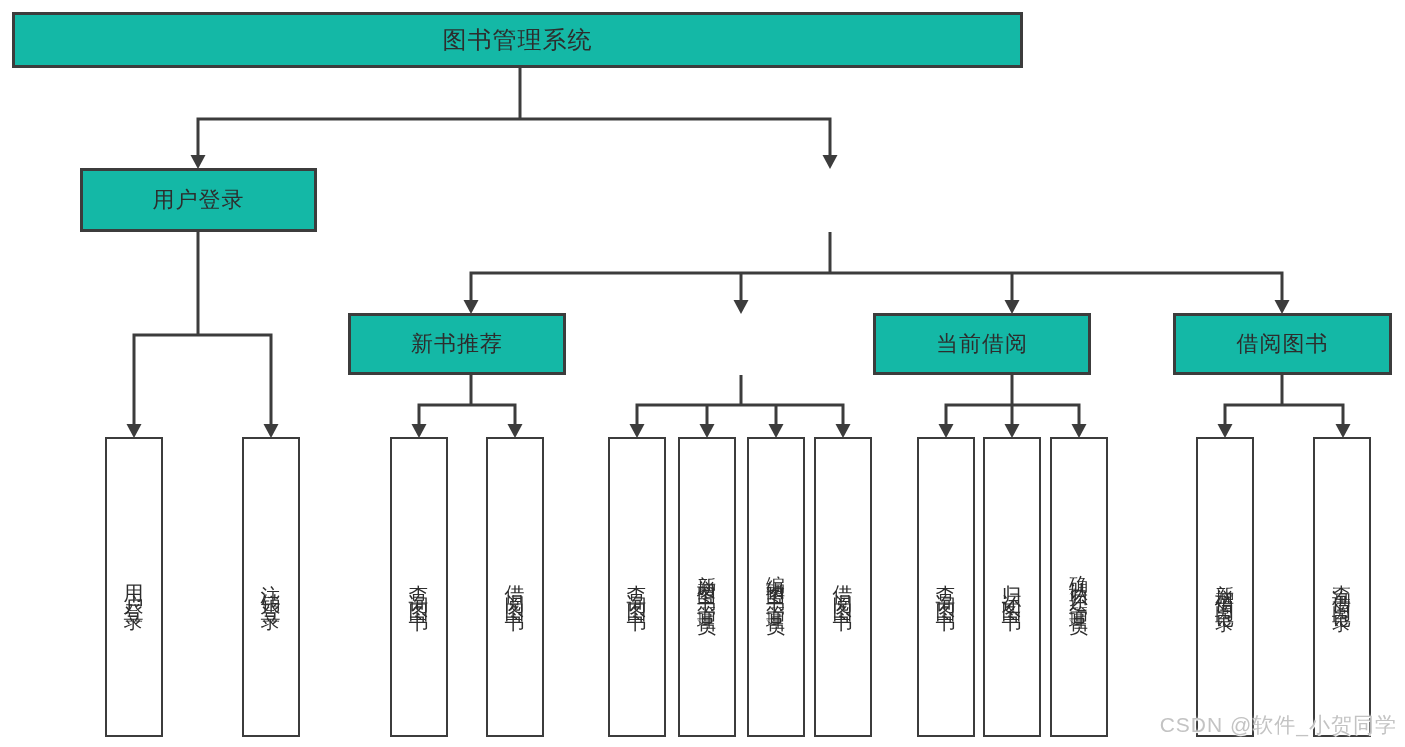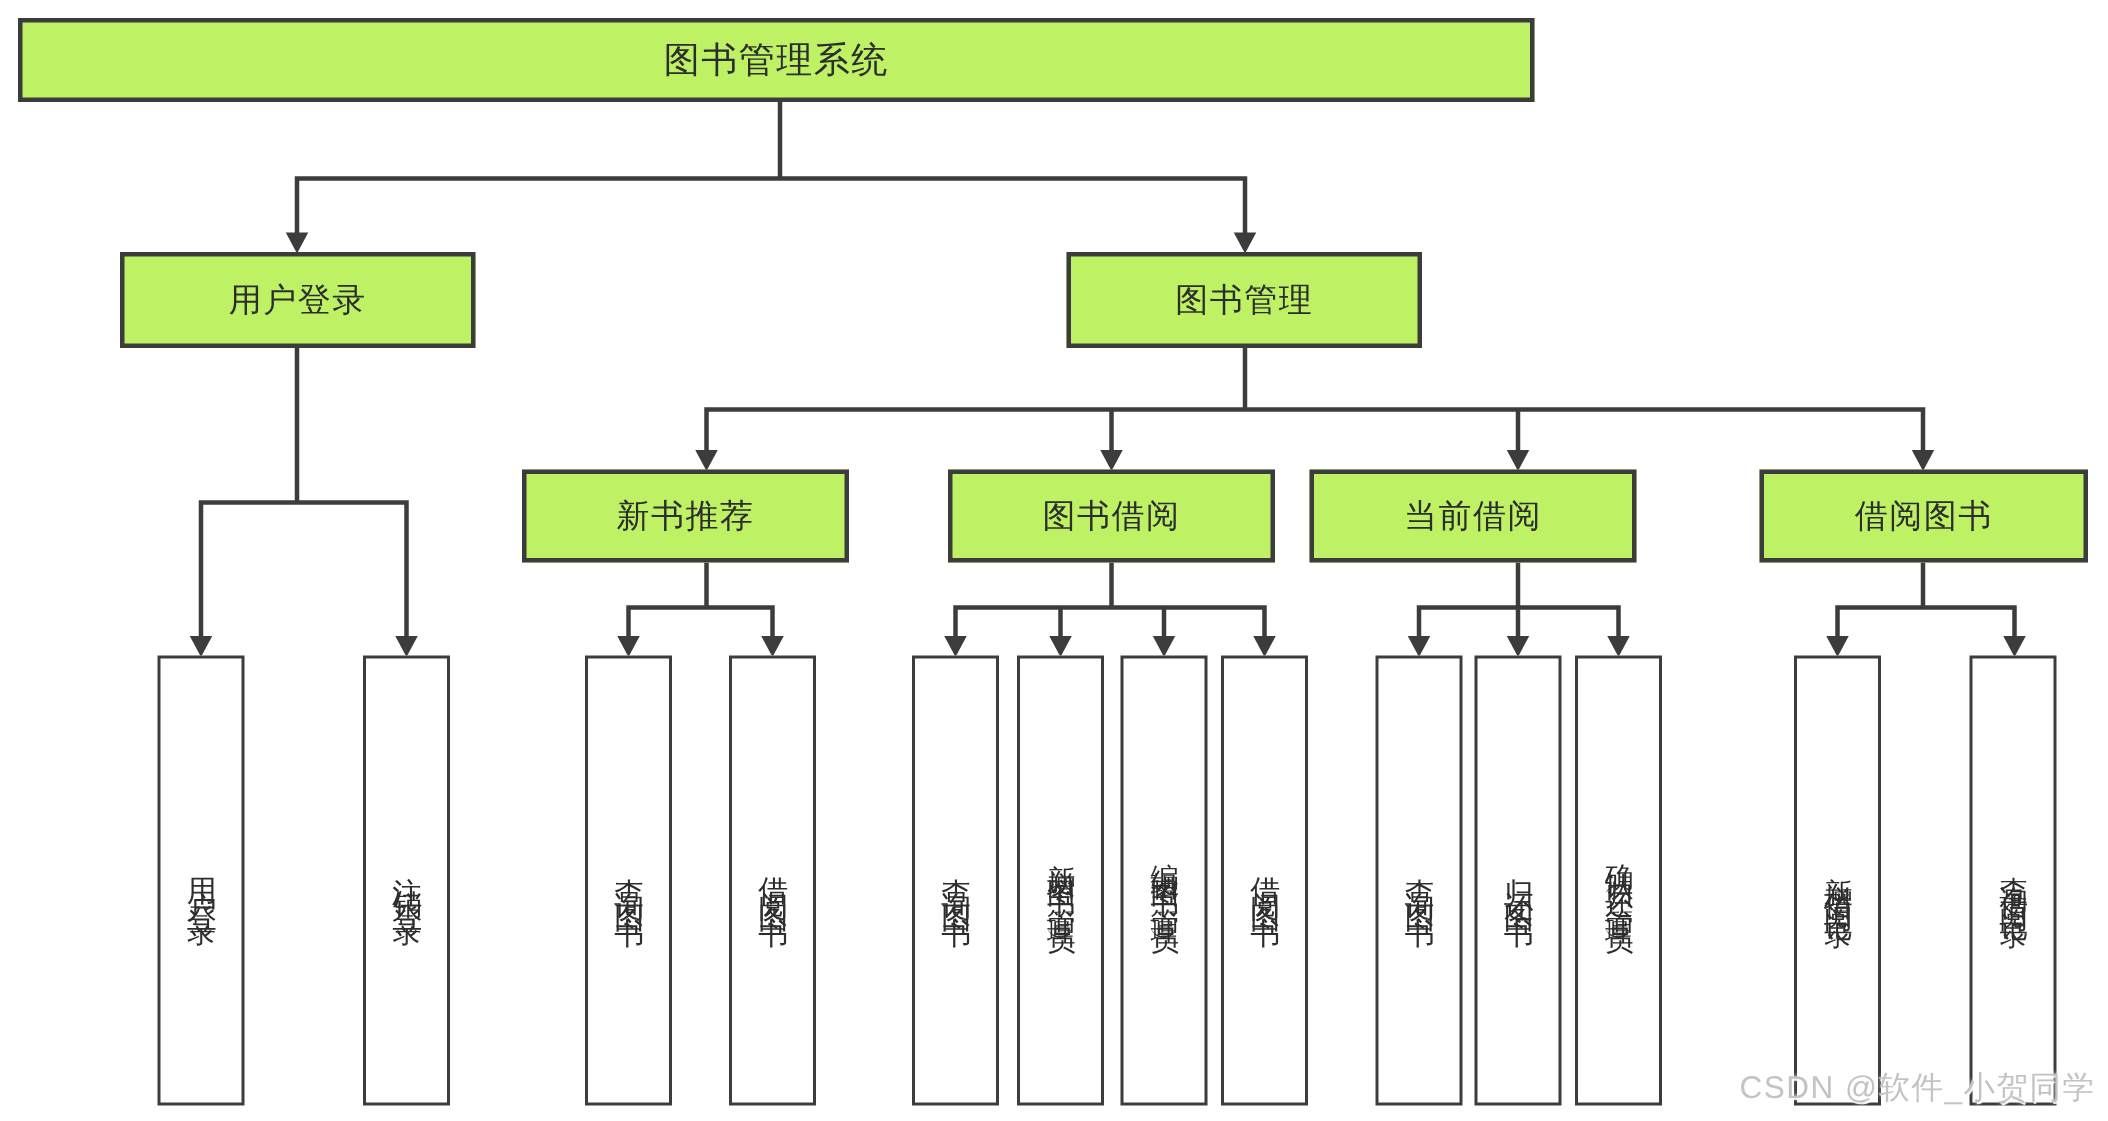--- a/index.html
+++ b/index.html
@@ -1,20 +1,20 @@
 <!DOCTYPE html>
 <html><head>
 <meta charset="utf-8">
 <style>
   html,body{margin:0;padding:0;background:#ffffff;}
   body{font-family:"Liberation Sans","DejaVu Sans",sans-serif;}
   .canvas{position:relative;width:1405px;height:747px;background:#ffffff;overflow:hidden;}
   .wires{position:absolute;left:0;top:0;width:1405px;height:747px;}
   .box{
-    position:absolute;box-sizing:border-box;background:#bef264;
+    position:absolute;box-sizing:border-box;background:#14b8a6;
     border:3px solid #3c3c3c;color:#2d2d2d;
     display:flex;align-items:center;justify-content:center;
     font-size:22px;letter-spacing:1px;z-index:2;
   }
   .box.root{font-size:24px;}
   .vbox{
     position:absolute;box-sizing:border-box;background:#ffffff;
     border:2.5px solid #3c3c3c;color:#2d2d2d;
     top:437px;height:300px;width:58px;
     display:flex;align-items:center;justify-content:center;
@@ -94,24 +94,22 @@
       <polyline points="1282,375 1282,405"></polyline>
       <polyline points="1225,425 1225,405 1343,405 1343,425"></polyline>
       <polygon points="1217.5,424 1232.5,424 1225,438"></polygon>
       <polygon points="1335.5,424 1350.5,424 1343,438"></polygon>
     </g>
   </svg>
 
   <div class="box root" style="left:12px;top:12px;width:1011px;height:56px">图书管理系统</div>
 
   <div class="box" style="left:80px;top:168px;width:237px;height:64px">用户登录</div>
-  <div class="box" style="left:711px;top:168px;width:237px;height:64px">图书管理</div>
 
   <div class="box" style="left:348px;top:313px;width:218px;height:62px">新书推荐</div>
-  <div class="box" style="left:632px;top:313px;width:218px;height:62px">图书借阅</div>
   <div class="box" style="left:873px;top:313px;width:218px;height:62px">当前借阅</div>
   <div class="box" style="left:1173px;top:313px;width:219px;height:62px">借阅图书</div>
 
   <div class="vbox" style="left:105px">用户登录</div>
   <div class="vbox" style="left:242px">注销登录</div>
 
   <div class="vbox" style="left:390px">查询图书</div>
   <div class="vbox" style="left:486px">借阅图书</div>
 
   <div class="vbox" style="left:608px">查询图书</div>

